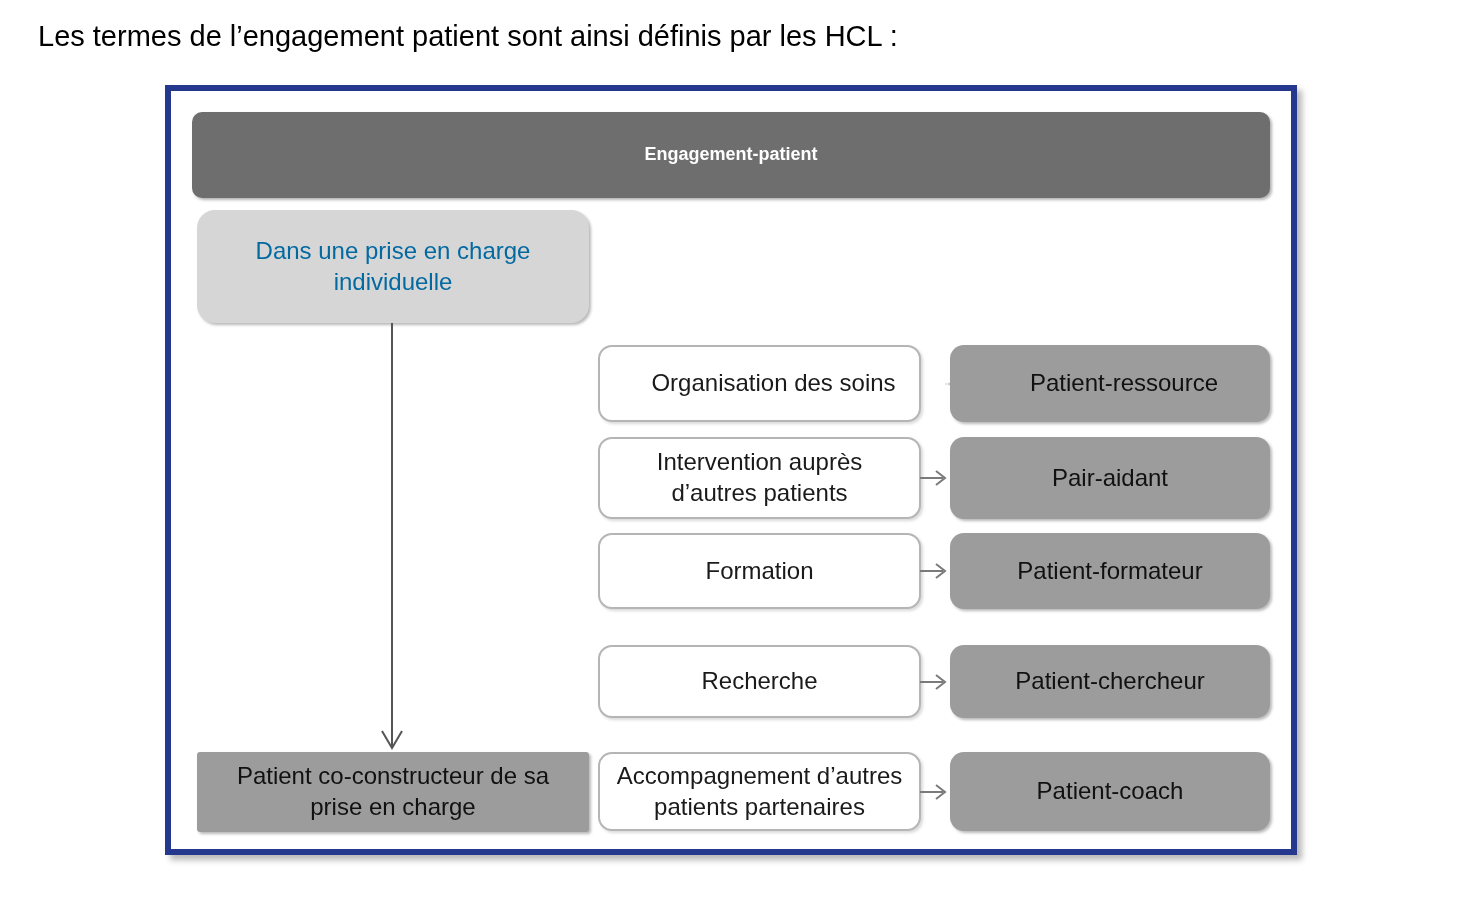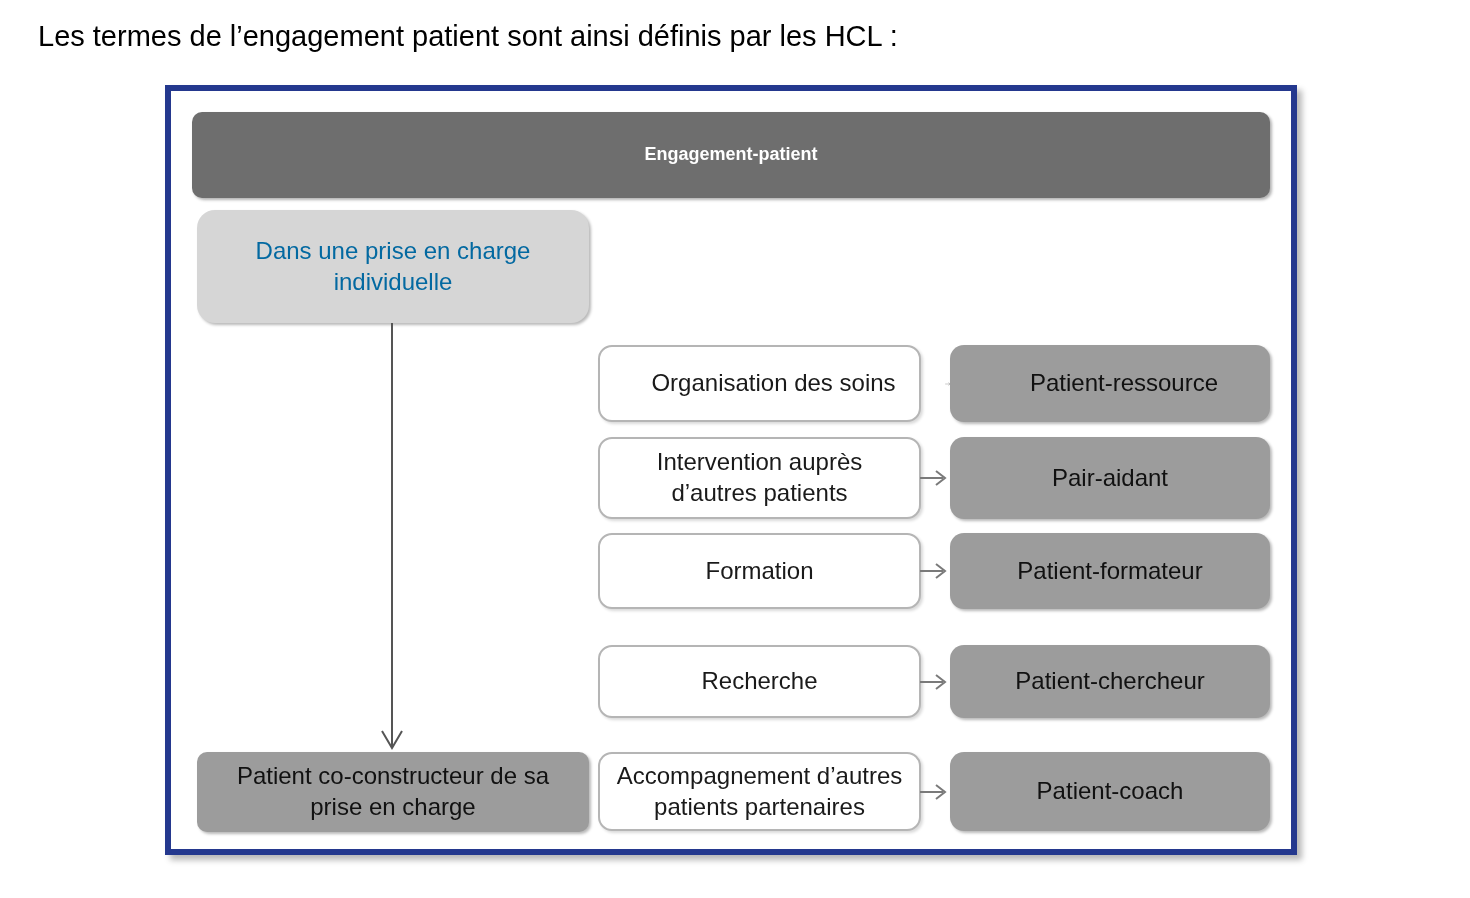--- a/index.html
+++ b/index.html
@@ -76,21 +76,21 @@
     background: #9c9c9c;
     border-radius: 14px;
     color: #111111;
     font-size: 24px;
     box-shadow: 2px 2px 3px rgba(0,0,0,0.28);
     text-align: center;
   }
 
   .gray-box {
     background: #9c9c9c;
-    border-radius: 10px;
+    border-radius: 3px;
     color: #111111;
     font-size: 24px;
     box-shadow: 2px 2px 3px rgba(0,0,0,0.28);
   }
   .left-bottom { left: 26px; top: 661px; width: 392px; height: 80px; }
 
   .row-arrow {
     position: absolute;
     left: 746px;
     width: 34px;

